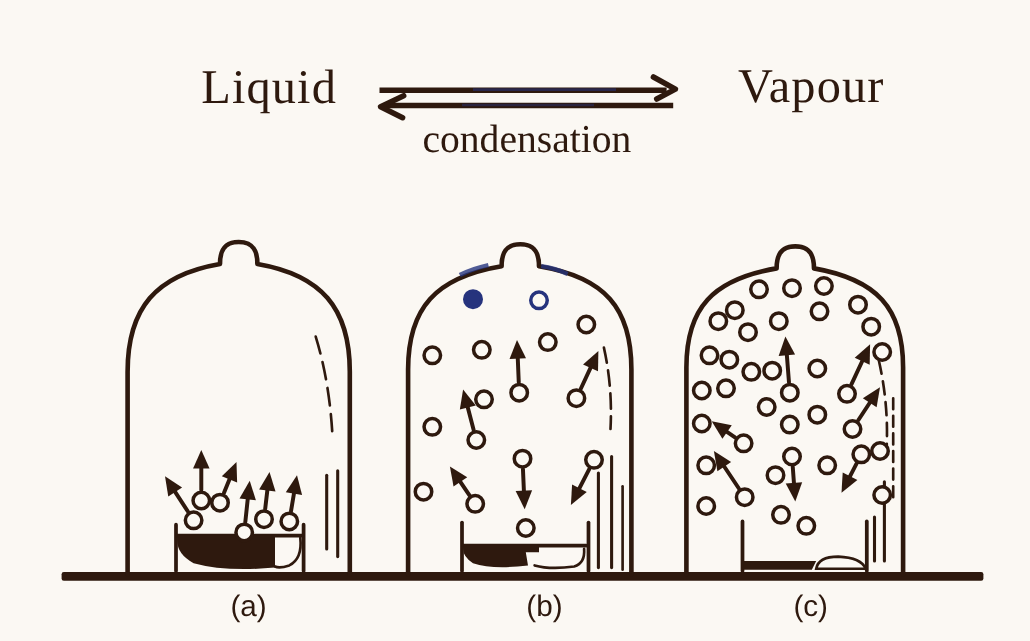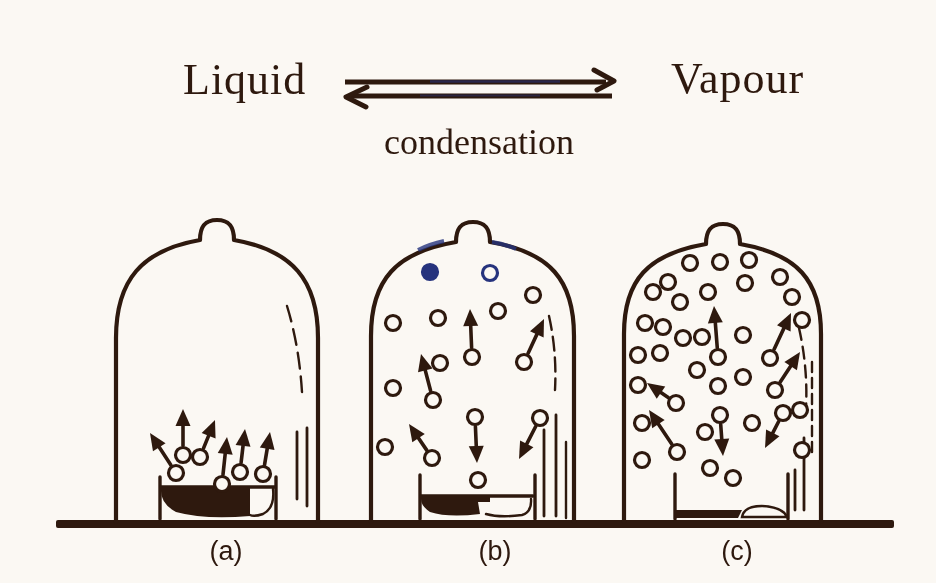--- a/index.html
+++ b/index.html
@@ -16,21 +16,21 @@
     font-family:"Liberation Serif","DejaVu Serif",serif;
     color:var(--ink);
     margin:0 auto;
   }
   .hdr-text{position:absolute;white-space:nowrap;color:var(--ink);}
   .term{font-size:44px;line-height:44px;letter-spacing:1px;}
   .process{font-size:36px;line-height:36px;text-align:center;}
   #forward-label{left:345px;top:16px;width:268px;}
   #left-term{left:183px;top:58px;}
   #right-term{left:671px;top:57px;}
-  #reverse-label{left:340px;top:124px;width:278px;}
+  #reverse-label{left:340px;top:108px;width:278px;}
   .scene{position:absolute;left:0;top:0;}
   .s{stroke:var(--ink);fill:none;}
   .f{fill:var(--ink);stroke:none;}
   .sb{stroke:var(--blue);fill:none;}
   .jar-outline{stroke-width:4.2;stroke-linecap:round;stroke-linejoin:round;}
   .dish{stroke-width:3.4;stroke-linecap:round;}
   .thin{stroke-width:2.4;stroke-linecap:round;}
   .refl{stroke-width:2.8;stroke-linecap:round;}
   .jar-label{
     position:absolute;top:536px;width:100px;

